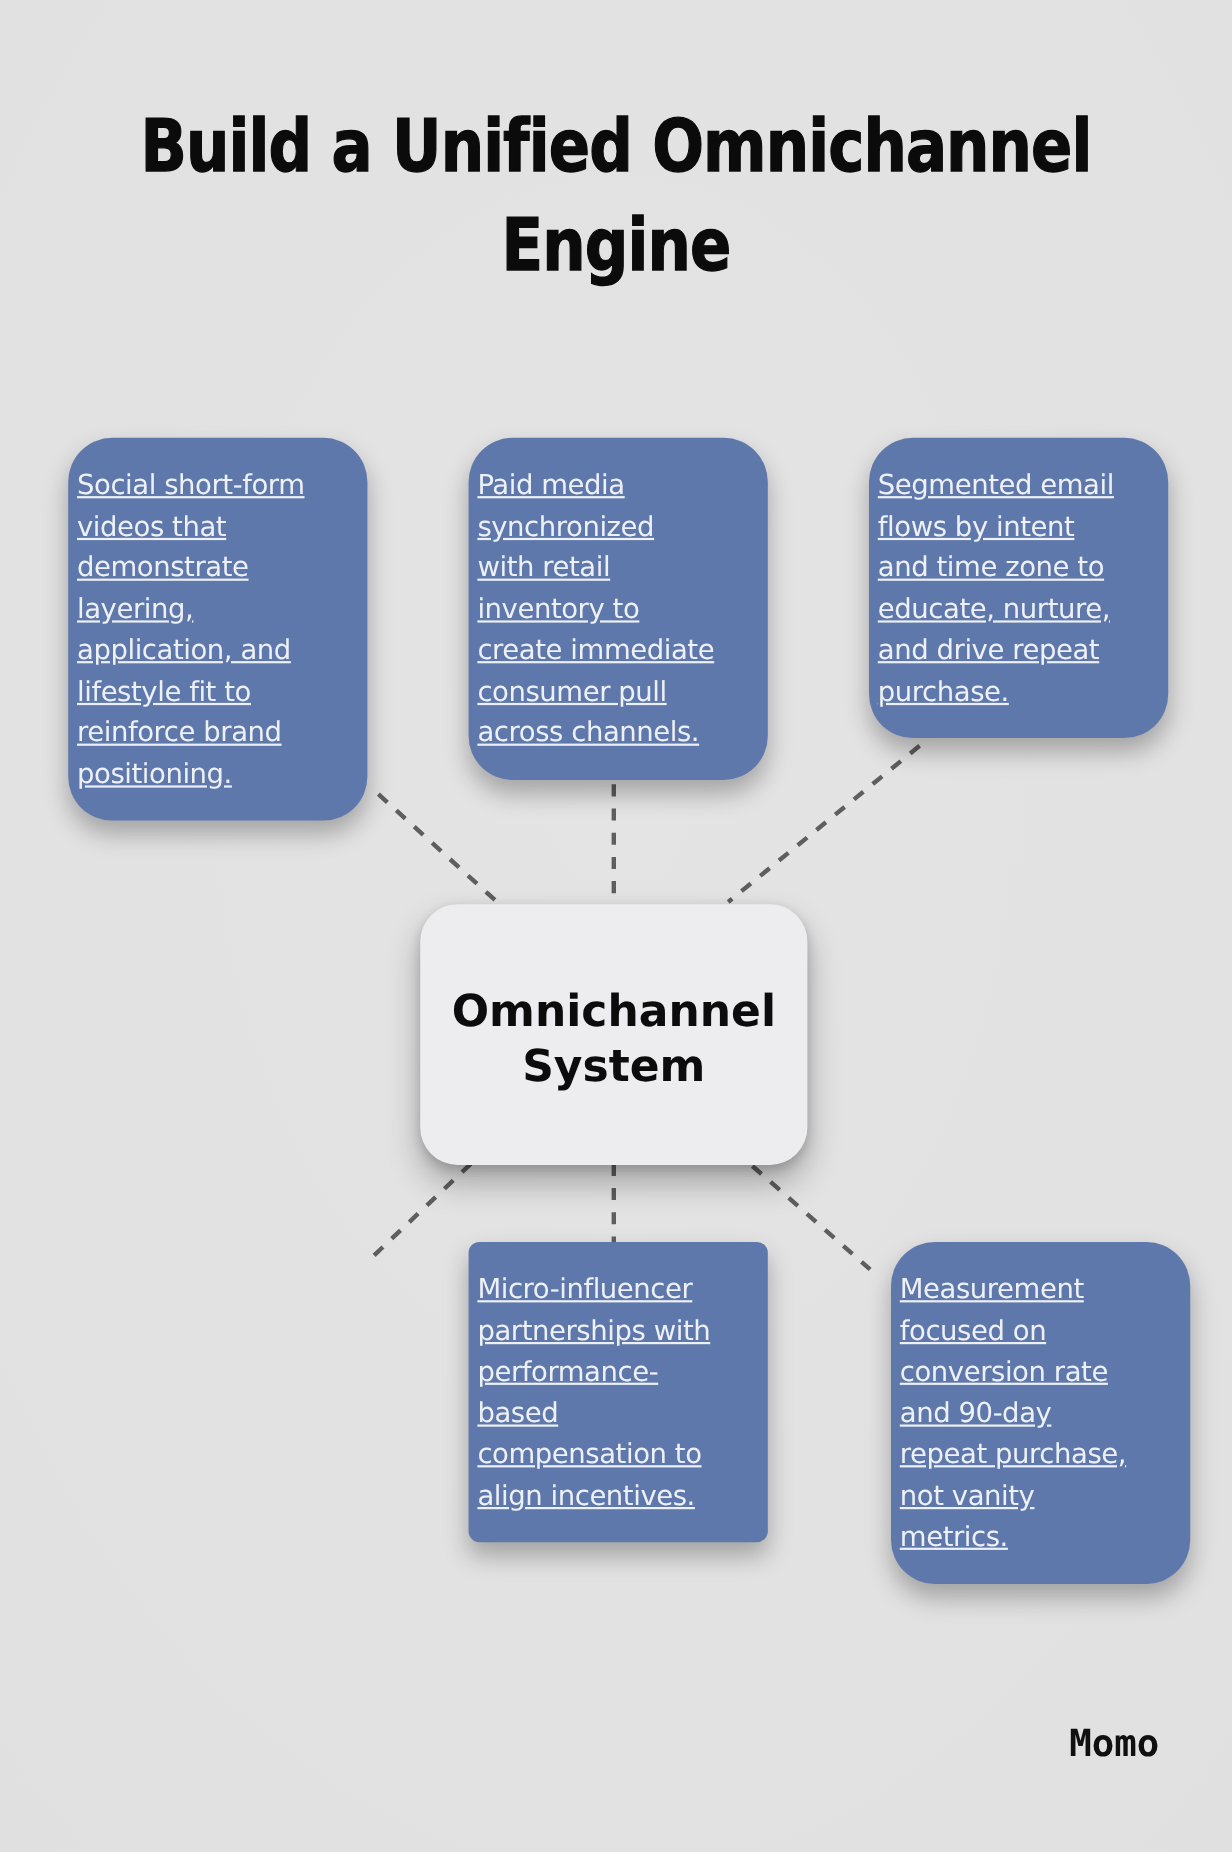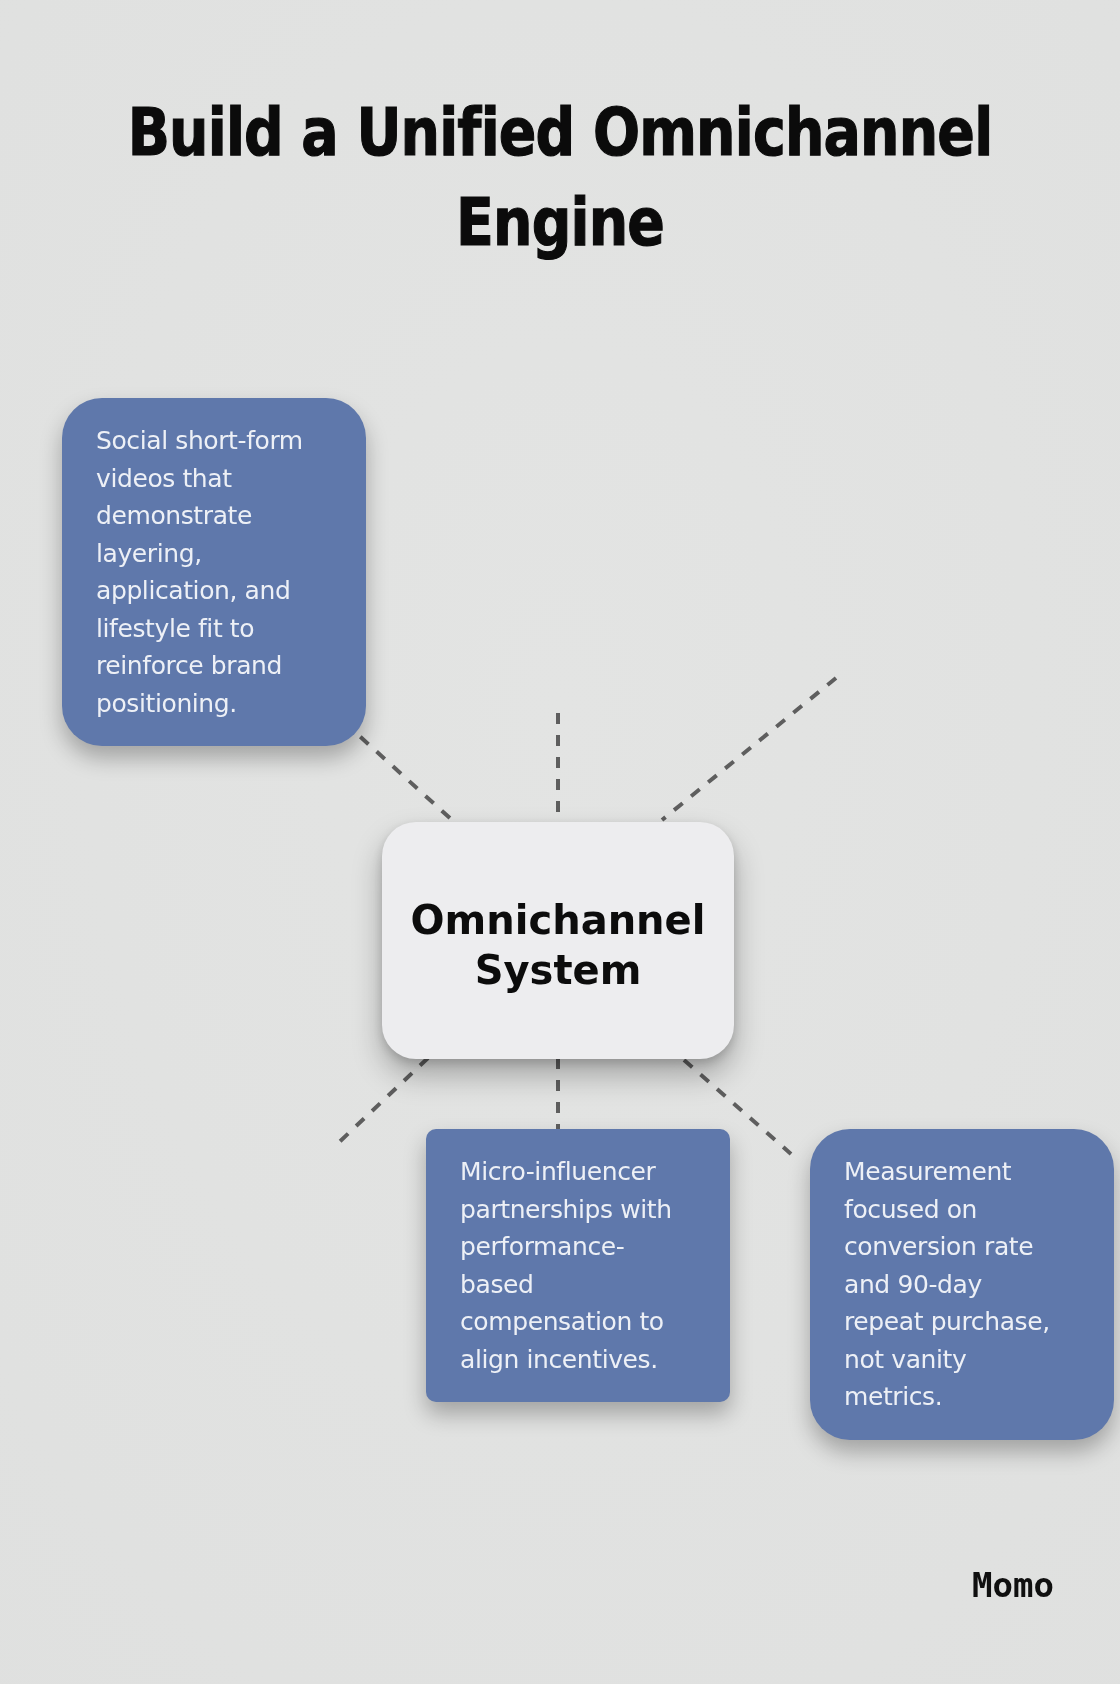--- a/index.html
+++ b/index.html
@@ -28,30 +28,31 @@
     font-size:66px;
     line-height:90px;
     font-weight:bold;
     letter-spacing:-1px;
     transform:scaleX(0.84);
     transform-origin:50% 0;
     -webkit-text-stroke:1.2px var(--title-color);
   }
   .node{
     position:absolute;
-    width:304px;
-    padding:24px 34px;
+    width:272px;
+    padding:24px 8px;
     border-radius:40px;
     background:var(--node-fill);
     color:var(--node-text);
     font-size:25px;
     line-height:37.5px;
     letter-spacing:-0.4px;
     white-space:pre;
     box-shadow:0 12px 22px rgba(0,0,0,0.28);
+    text-decoration:underline;
   }
   #node-1{left:62px;top:398px;}
   #node-2{left:426px;top:398px;}
   #node-3{left:790px;top:398px;}
   #node-4{left:62px;top:1129px;}
   #node-5{left:426px;top:1129px;border-radius:10px;}
   #node-6{left:810px;top:1129px;}
   .center-box{
     position:absolute;
     left:382px;top:822px;
@@ -102,20 +103,33 @@
   </svg>
 
   <div class="node" id="node-1">Social short-form
 videos that
 demonstrate
 layering,
 application, and
 lifestyle fit to
 reinforce brand
 positioning.</div>
+  <div class="node" id="node-2">Paid media
+synchronized
+with retail
+inventory to
+create immediate
+consumer pull
+across channels.</div>
+  <div class="node" id="node-3">Segmented email
+flows by intent
+and time zone to
+educate, nurture,
+and drive repeat
+purchase.</div>
   <div class="node" id="node-5">Micro-influencer
 partnerships with
 performance-
 based
 compensation to
 align incentives.</div>
   <div class="node" id="node-6">Measurement
 focused on
 conversion rate
 and 90-day

